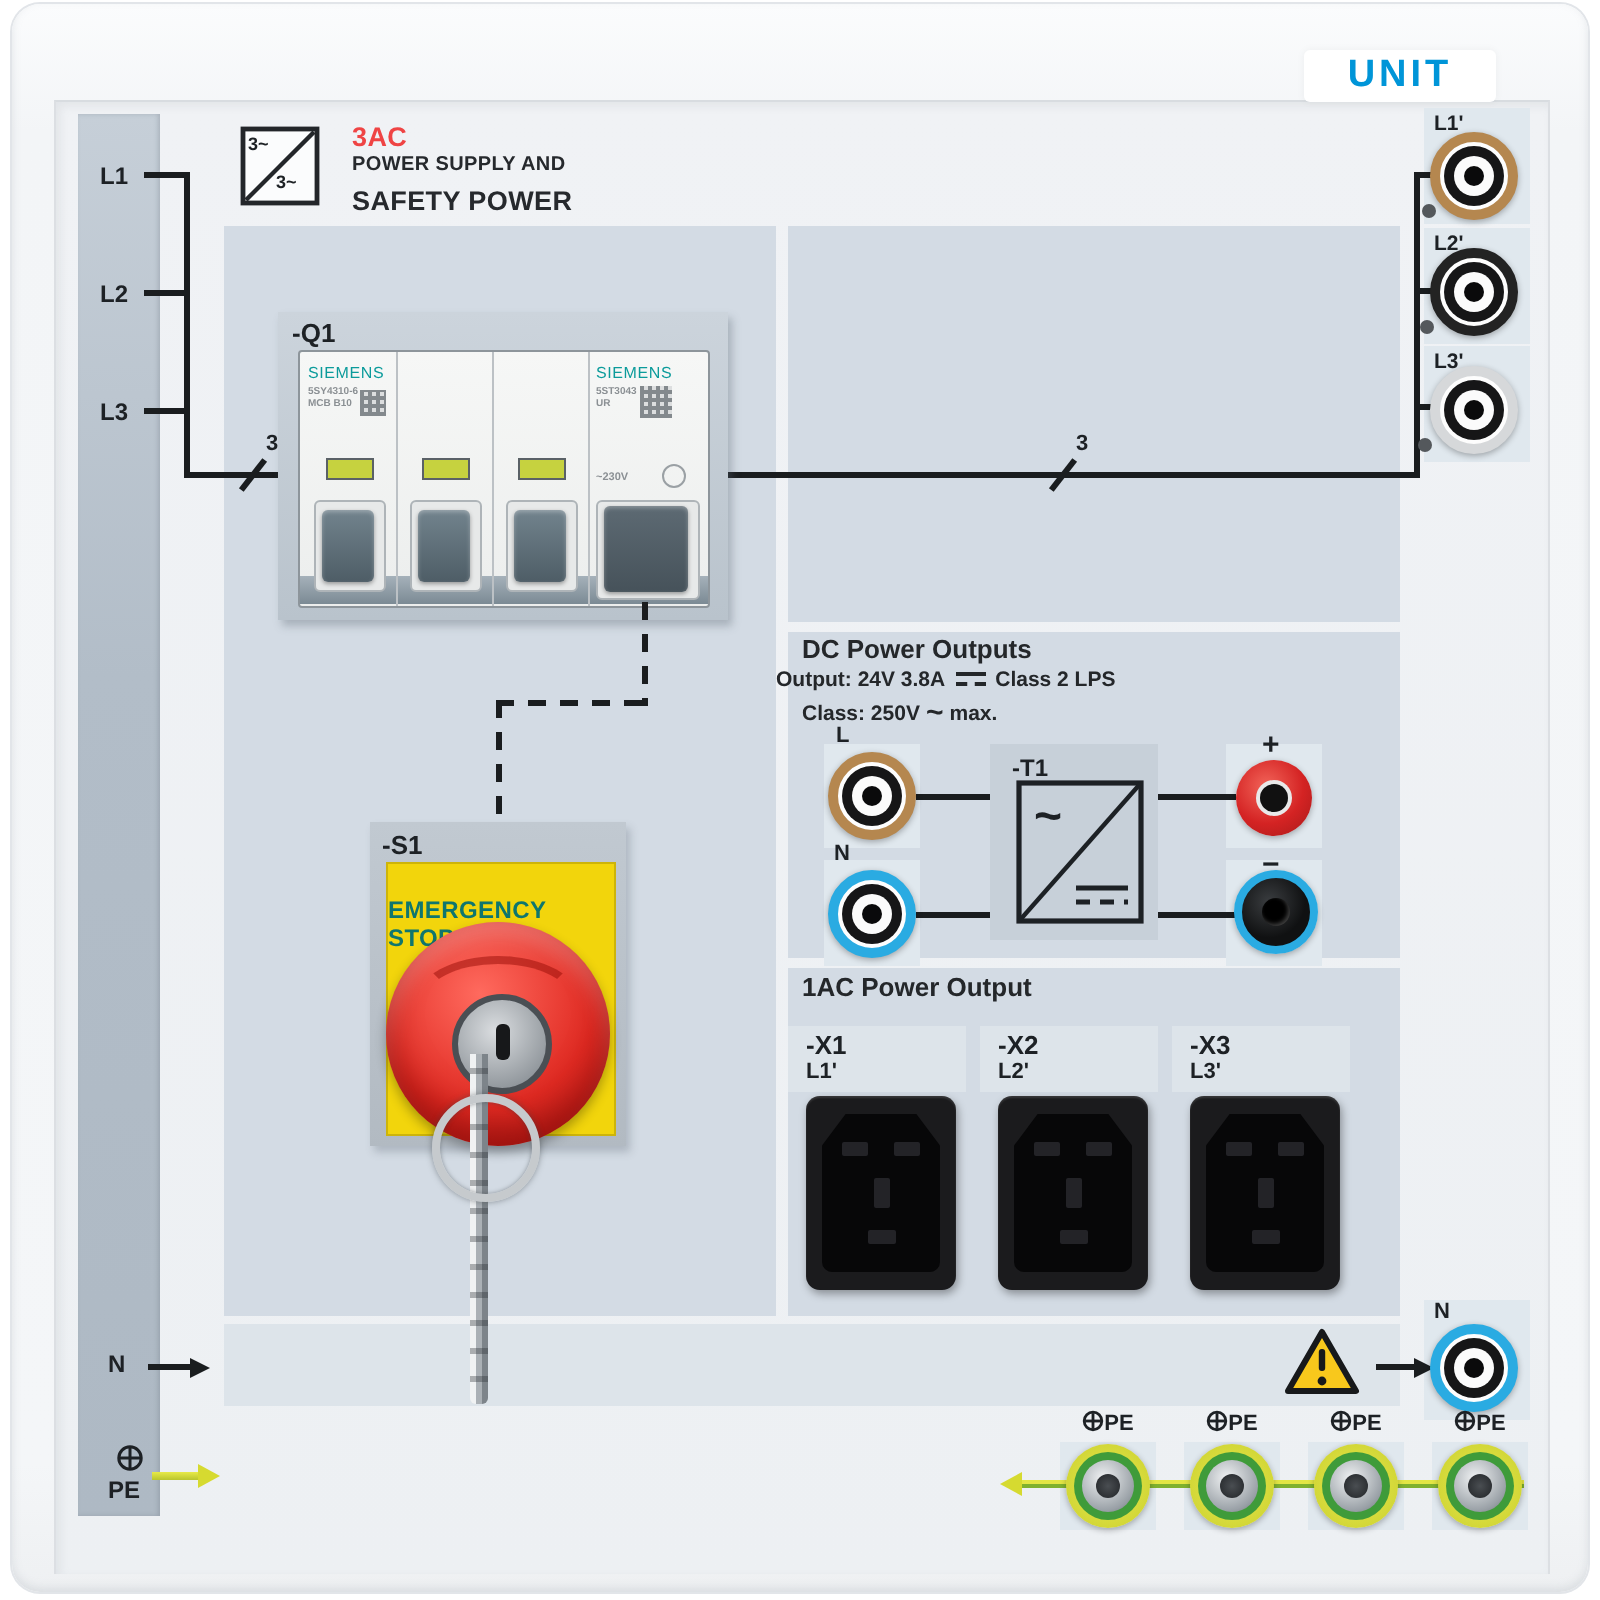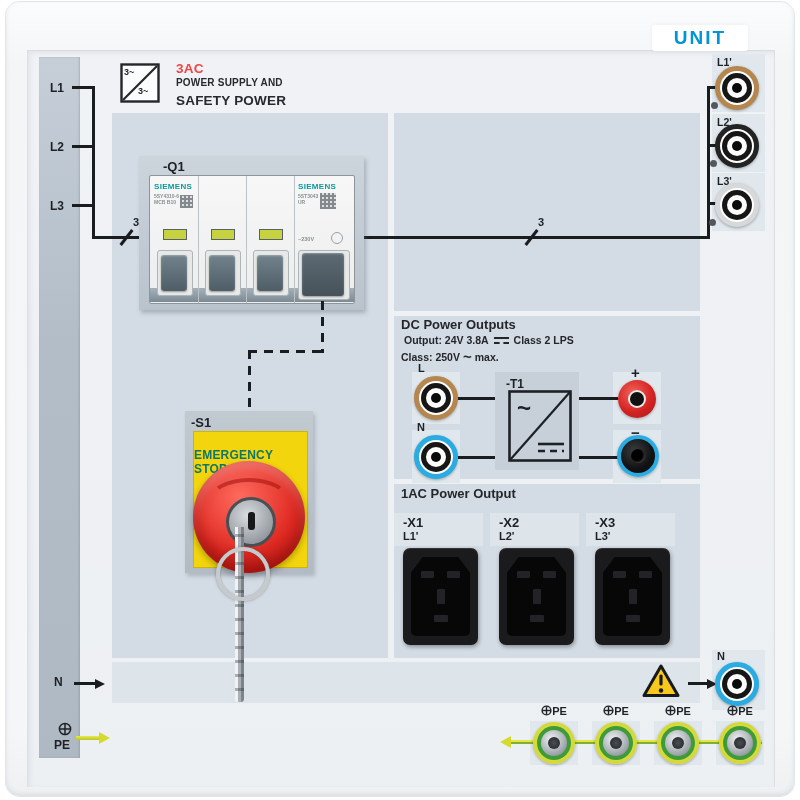--- a/index.html
+++ b/index.html
@@ -44,21 +44,21 @@
   .socket-minus{position:absolute;width:34px;height:34px;border:4px solid #2aabe2;border-radius:50%;z-index:7;
     background:radial-gradient(circle at 40% 35%,#3a3d40,#101112 60%);box-shadow:0 1px 3px rgba(0,0,0,.3);}
   .socket-minus .hole{position:absolute;inset:10px;border-radius:50%;background:#000;box-shadow:inset -1px -1px 2px rgba(255,255,255,.25);}
   .screw{position:absolute;width:7px;height:7px;border-radius:50%;background:#54585c;z-index:7;}
   
   .qbacking{position:absolute;left:139px;top:156px;width:225px;height:154px;z-index:6;
     background:linear-gradient(180deg,#ccd4dc,#b9c3cc);box-shadow:2px 3px 4px rgba(90,100,112,.35);}
   .qbody{position:absolute;left:10px;top:19px;width:204px;height:127px;border:1px solid #8d959b;border-radius:2px;
     background:linear-gradient(180deg,#f6f7f6,#eceeed);}
   .qsep{position:absolute;top:0;bottom:0;width:1px;background:#bcc1c5;}
-  .siem{position:absolute;font-weight:bold;font-size:8px;color:#0b9b9b;letter-spacing:.3px;}
+  .siem{position:absolute;font-weight:normal;font-size:8px;color:#0b9b9b;letter-spacing:.3px;}
   .qtxt{position:absolute;font-size:5px;line-height:6px;color:#8b9094;font-weight:bold;}
   .qr{position:absolute;background-color:#dcdedf;
     background-image:repeating-linear-gradient(0deg,#83898d 0 2px,transparent 2px 4px),repeating-linear-gradient(90deg,#83898d 0 2px,transparent 2px 4px);}
   .qwin{position:absolute;width:22px;height:9px;background:#c6d23f;border:1px solid #5a6166;top:53px;}
   .qrail{position:absolute;left:0;top:112px;width:204px;height:14px;background:linear-gradient(180deg,#a5b1ba,#7b8a94);}
   .qframe{position:absolute;width:34px;height:44px;top:74px;background:#e7e9e9;border:1px solid #aeb4b8;border-radius:3px;}
   .qhandle{position:absolute;width:26px;height:36px;top:79px;border-radius:3px;cursor:pointer;
     background:linear-gradient(180deg,#72838d,#4e5d66);box-shadow:inset 0 1px 2px rgba(255,255,255,.3),0 1px 2px rgba(0,0,0,.35);}
   
   .sbacking{position:absolute;left:185px;top:411px;width:128px;height:162px;z-index:6;
@@ -160,21 +160,21 @@
   <div class="screw" style="left:710px;top:160px;"></div>
   <div class="abs b" style="left:717px;top:175px;font-size:10.5px;z-index:10">L3'</div>
   <div class="socket rg-grey" style="left:715px;top:183px;">
       <i class="k1"></i>
       <i class="k2"></i>
       <i class="k3"></i>
     </div>
   <div class="screw" style="left:709px;top:219px;"></div>
 
   <div class="qbacking">
-    <div class="b" style="position:absolute;left:7px;top:3px;font-size:13px;margin-left:17px;">-Q1</div>
+    <div class="b" style="position:absolute;left:7px;top:3px;font-size:13px;">-Q1</div>
     <div class="qbody">
       <div class="qrail"></div>
       <div class="qsep" style="left:48px;"></div>
         <div class="qsep" style="left:96px;"></div>
         <div class="qsep" style="left:144px;"></div>
       <div class="siem" style="left:4px;top:6px;">SIEMENS</div>
       <div class="qtxt" style="left:4px;top:17px;">
         <span>5SY4310-6</span><br><span>MCB  B10</span>
       </div>
       <div class="qr" style="left:30px;top:19px;width:13px;height:13px;"></div>
@@ -210,21 +210,21 @@
     </div>
   </div>
   <div class="estop-red"></div>
   <div class="cyl">
       <div class="keyhole"></div>
     </div>
   <div class="keyshaft"></div>
   <div class="keyring"></div>
 
   <div class="abs b" style="left:401px;top:317px;font-size:13px;color:#24272a;z-index:10">DC Power Outputs</div>
-  <div class="abs b" style="left:404px;top:334px;font-size:10.5px;color:#24272a;z-index:10">
+  <div class="abs b" style="left:388px;top:334px;font-size:10.5px;color:#24272a;z-index:10">
     <span>Output: 24V  3.8A</span><span class="dcsym"></span><span>Class 2 LPS</span>
   </div>
   <div class="abs b" style="left:401px;top:348px;font-size:10.5px;color:#24272a;z-index:10">
     <span>Class: 250V</span><span class="acsym">~</span><span>max.</span>
   </div>
 
   <div class="sq" style="left:412px;top:372px;width:48px;height:52px;"></div>
   <div class="sq" style="left:412px;top:430px;width:48px;height:53px;"></div>
   <div class="abs b" style="left:418px;top:362px;font-size:11px;z-index:10">L</div>
   <div class="socket rg-brown" style="left:414px;top:376px;">

